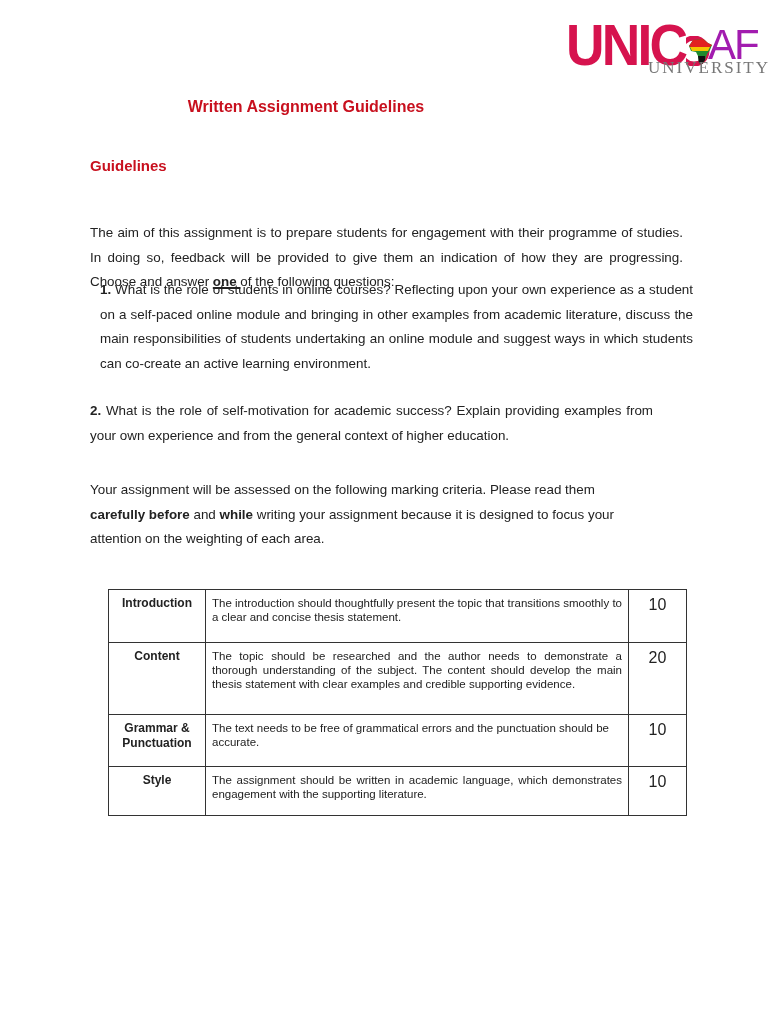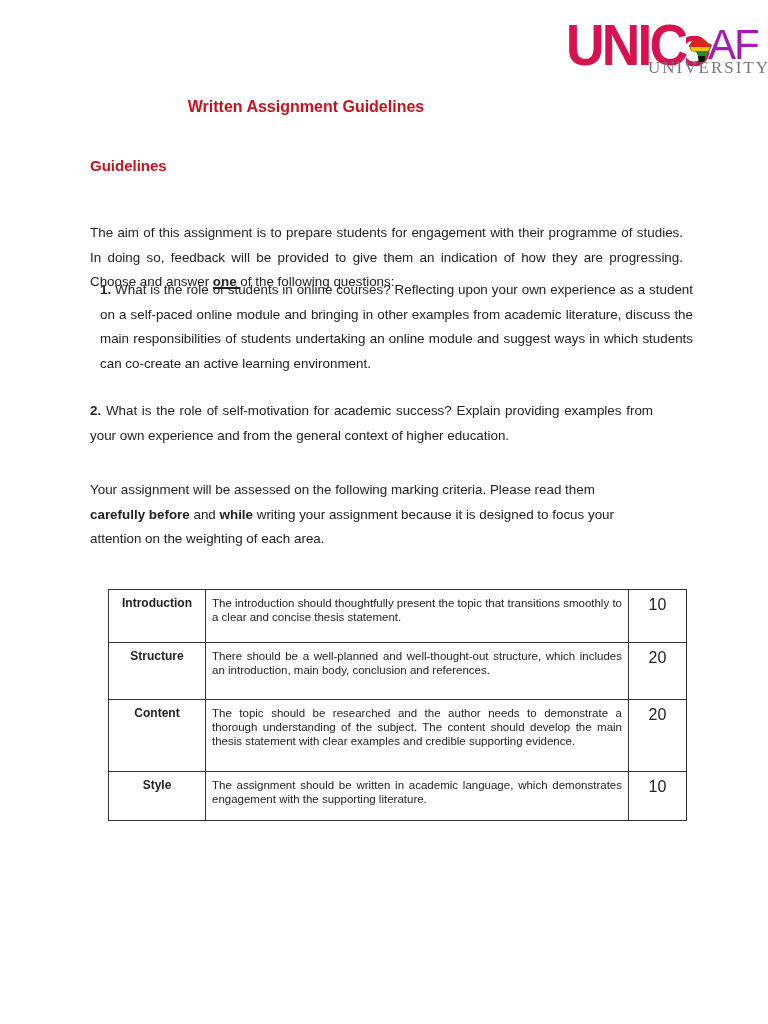--- a/index.html
+++ b/index.html
@@ -112,29 +112,29 @@
 
 <p class="para p-crit"><span>Your assignment will be assessed on the following marking criteria. Please read them </span><b>carefully before</b><span> and </span><b>while</b><span> writing your assignment because it is designed to focus your attention on the  weighting of each area.</span></p>
 
 <table class="criteria">
   <tbody>
   <tr class="h-intro">
     <td class="c1">Introduction</td>
     <td class="c2">The introduction should thoughtfully present the topic that transitions smoothly to a clear and concise thesis statement.</td>
     <td class="c3">10</td>
   </tr>
-  <tr class="h-struct">
-    <td class="c1">Structure</td>
-    <td class="c2">There should be a well-planned and well-thought-out structure, which includes an introduction, main body, conclusion and references.</td>
-    <td class="c3">20</td>
-  </tr>
   <tr class="h-content">
     <td class="c1">Content</td>
     <td class="c2">The topic should be researched and the author needs to demonstrate a thorough understanding of the subject. The content should develop the main thesis statement with clear examples and credible supporting evidence.</td>
     <td class="c3">20</td>
+  </tr>
+  <tr class="h-grammar">
+    <td class="c1"><span style="display:inline-block;width:76px;">Grammar &amp; Punctuation</span></td>
+    <td class="c2" style="text-align:left;">The text needs to be free of grammatical errors and the punctuation should be accurate.</td>
+    <td class="c3">10</td>
   </tr>
   <tr class="h-style">
     <td class="c1">Style</td>
     <td class="c2">The assignment should be written in academic language, which demonstrates engagement with the supporting literature.</td>
     <td class="c3">10</td>
   </tr>
 </tbody>
   </table>
 
 </body></html>

